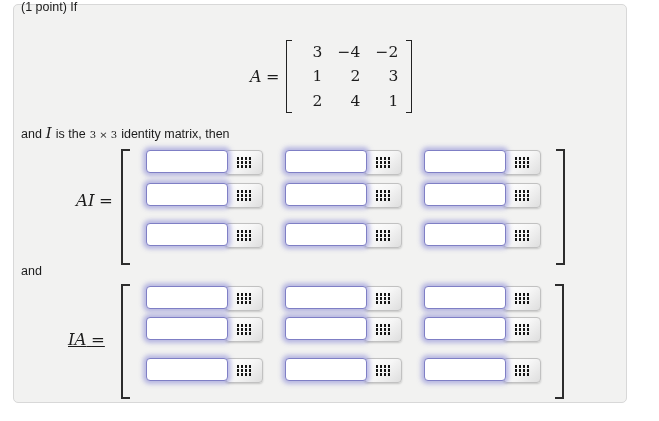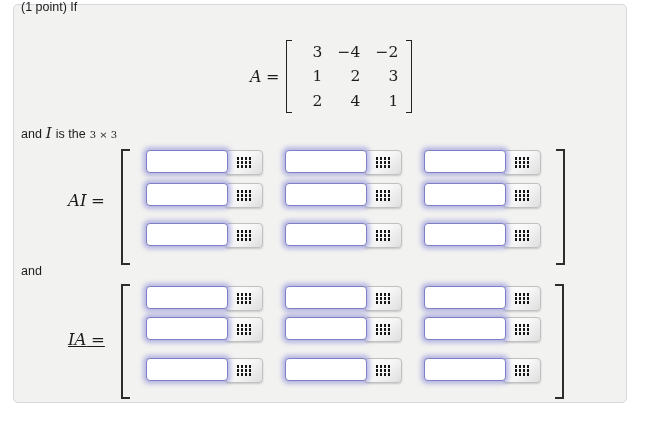--- a/index.html
+++ b/index.html
@@ -86,23 +86,24 @@
     <span>1</span>
   </div>
   <div class="bracket-r"></div>
 </div>
 
 <div class="abs mline" style="left:21px;top:124px;">
   <span class="sans">and</span>
   <span class="mvar m1">I</span>
   <span class="sans">is the</span>
   <span class="m2">3 × 3</span>
-</div>
-
-<div class="abs mlabel" style="left:68px;top:191px;"><span class="mvar">AI</span> <span class="mnum">=</span></div>
+  <span class="sans">identity matrix, then</span>
+</div>
+
+<div class="abs mlabel" style="left:76px;top:191px;"><span class="mvar">AI</span> <span class="mnum">=</span></div>
 <div class="abs big-bracket-l" style="left:121px;top:149px;height:112px;"></div>
 <div class="abs big-bracket-r" style="left:556px;top:149px;height:112px;"></div>
 
 <div class="abs cell c1 ai-r1">
   <input class="entry" placeholder="" style="">
   <button class="pad">
       <span class="keypad-icon">
         <i></i>
         <i></i>
         <i></i>

